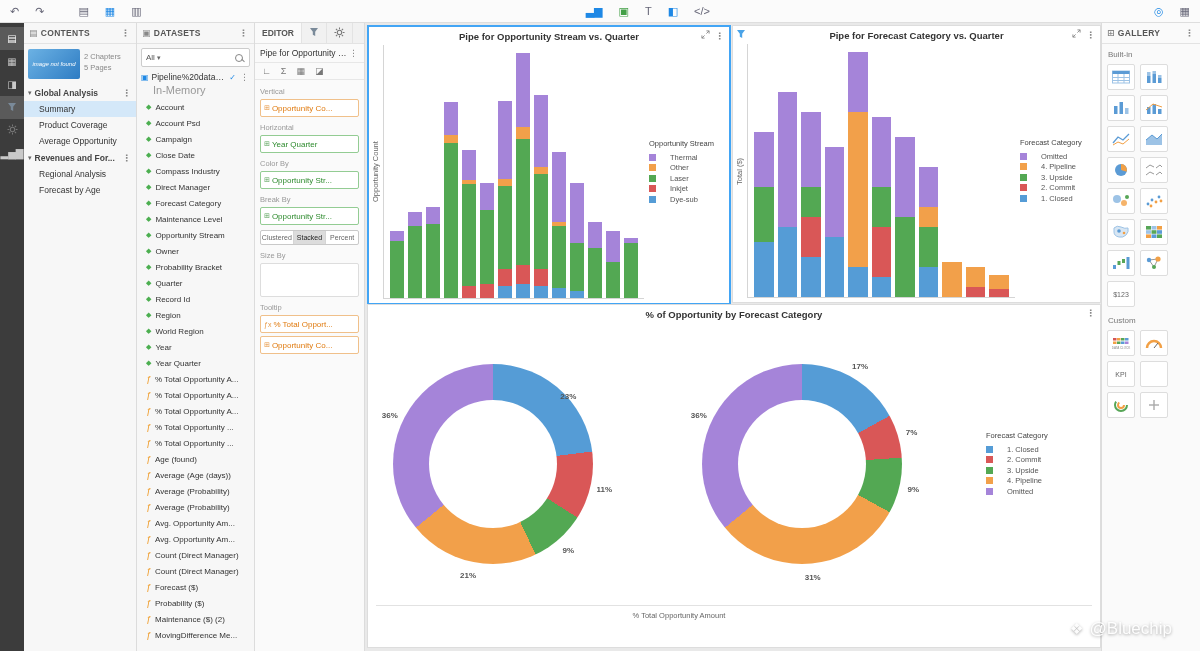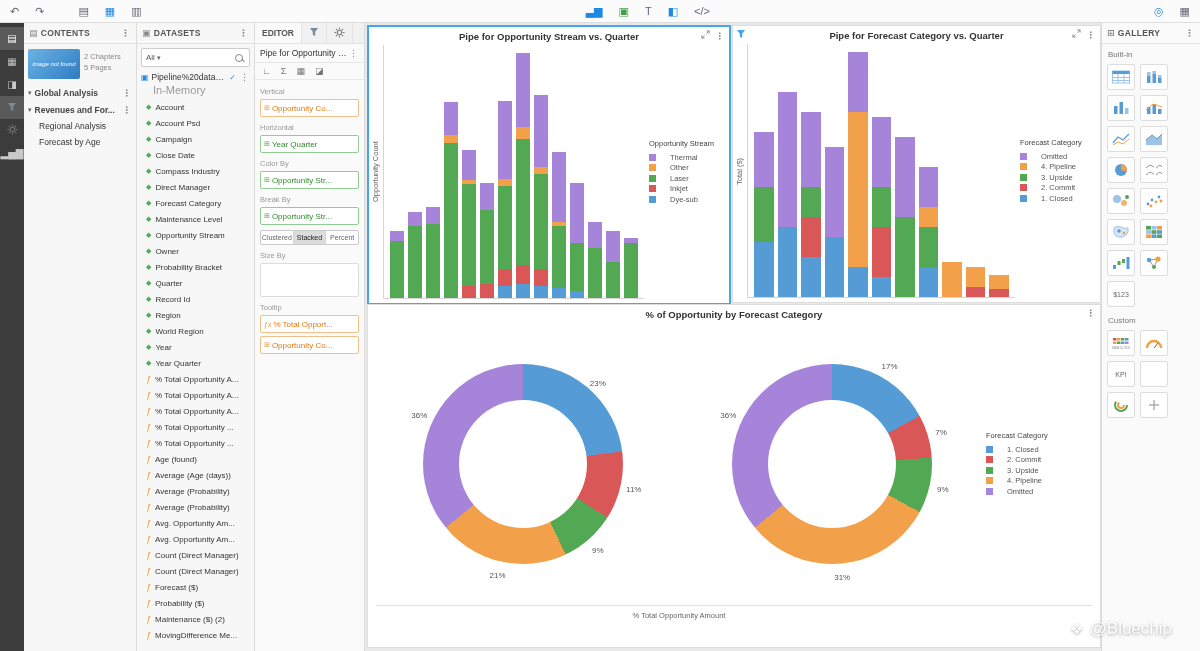--- a/index.html
+++ b/index.html
@@ -85,21 +85,21 @@
   .viz-body{display:flex;height:calc(100% - 22px);padding:0 2px 4px 2px;}
   .y-axis-label{writing-mode:vertical-rl;transform:rotate(180deg);font-size:7.5px;color:#666;text-align:center;width:12px;flex:0 0 auto;}
   [data-chart-plot]{display:flex;align-items:flex-end;flex:1;border-left:1px solid #d5d5d5;border-bottom:1px solid #d5d5d5;padding:0 4px;}
   .bar{flex:1;margin:0 2px;display:flex;flex-direction:column-reverse;}
   .viz-legend{width:78px;display:flex;flex-direction:column;justify-content:center;font-size:7.5px;color:#555;padding-left:5px;flex:0 0 auto;}
   .legend-title{margin-bottom:3px;color:#444;line-height:1.25;}
   .legend-item{display:flex;align-items:center;margin:1.5px 0;gap:14px;}
   .swatch{width:7px;height:7px;flex:0 0 auto;}
   
   .donut-row{display:flex;height:282px;}
-  .donut-cell{flex:1;display:flex;align-items:center;justify-content:center;}
+  .donut-cell{flex:1;display:flex;align-items:center;font-weight:bold;}
   .donut-wrap{position:relative;width:250px;height:250px;}
   .donut{position:absolute;left:25px;top:25px;width:200px;height:200px;border-radius:50%;}
   .donut::after{content:'';position:absolute;left:36px;top:36px;width:128px;height:128px;border-radius:50%;background:#fff;}
   .slice-label{position:absolute;transform:translate(-50%,-50%);font-size:8px;color:#555;white-space:nowrap;}
   .pie-legend{width:110px;display:flex;flex-direction:column;justify-content:center;font-size:7.5px;color:#555;padding-right:4px;flex:0 0 auto;}
   .axis-row{display:flex;border-top:1px solid #e2e2e2;margin:0 8px;}
   .axis-label{flex:1;text-align:center;font-size:7.5px;color:#666;padding:5px 0;}
   .axis-spacer{width:110px;}
   
   .gallery-panel{width:98px;background:#fafafa;border-left:1px solid #dcdcdc;display:flex;flex-direction:column;overflow:hidden;flex:0 0 auto;}
@@ -199,20 +199,26 @@
           <div>2 Chapters</div>
           <div>5 Pages</div>
         </div>
       </div>
       <div class="tree-head">
         <span class="caret">▾</span>
         <span>Global Analysis</span>
         <span class="spacer"></span>
         <span class="kebab">⋮</span>
       </div>
+      <div>
+
+      <div class="tree-item selected">Summary</div>
+          <div class="tree-item">Product Coverage</div>
+          <div class="tree-item">Average Opportunity</div>
+        </div>
       <div class="tree-head">
         <span class="caret">▾</span>
         <span>Revenues and For...</span>
         <span class="spacer"></span>
         <span class="kebab">⋮</span>
       </div>
       <div>
 
       <div class="tree-item">Regional Analysis</div>
           <div class="tree-item">Forecast by Age</div>
@@ -687,21 +693,21 @@
         <div class="viz-title">
           <span>% of Opportunity by Forecast Category</span>
           <span class="viz-actions">
             <span class="kebab">⋮</span>
           </span>
         </div>
         <div class="donut-row">
           <div class="donut-cell">
             <div class="donut-wrap">
               <div class="donut" style="background: conic-gradient(rgb(85, 156, 214) 0deg, rgb(85, 156, 214) 82.8deg, rgb(217, 87, 87) 82.8deg, rgb(217, 87, 87) 122.4deg, rgb(83, 168, 83) 122.4deg, rgb(83, 168, 83) 154.8deg, rgb(242, 160, 74) 154.8deg, rgb(242, 160, 74) 230.4deg, rgb(165, 132, 217) 230.4deg, rgb(165, 132, 217) 360deg);"></div>
-            <div class="slice-label" style="left: 200.39px; top: 44px;">23%</div>
+            <div class="slice-label" style="left: 200.39px; top: 57px;">23%</div>
                 <div class="slice-label" style="left: 236.255px; top: 149.868px;">11%</div>
                 <div class="slice-label" style="left: 200.39px; top: 210.513px;">9%</div>
                 <div class="slice-label" style="left: 100.132px; top: 236.255px;">21%</div>
                 <div class="slice-label" style="left: 21.8497px; top: 76.4612px;">36%</div>
               </div>
           </div>
           <div class="donut-cell">
             <div class="donut-wrap">
               <div class="donut" style="background: conic-gradient(rgb(85, 156, 214) 0deg, rgb(85, 156, 214) 61.2deg, rgb(217, 87, 87) 61.2deg, rgb(217, 87, 87) 86.4deg, rgb(83, 168, 83) 86.4deg, rgb(83, 168, 83) 118.8deg, rgb(242, 160, 74) 118.8deg, rgb(242, 160, 74) 230.4deg, rgb(165, 132, 217) 230.4deg, rgb(165, 132, 217) 360deg);"></div>
             <div class="slice-label" style="left: 183.031px; top: 26.8754px;">17%</div>

